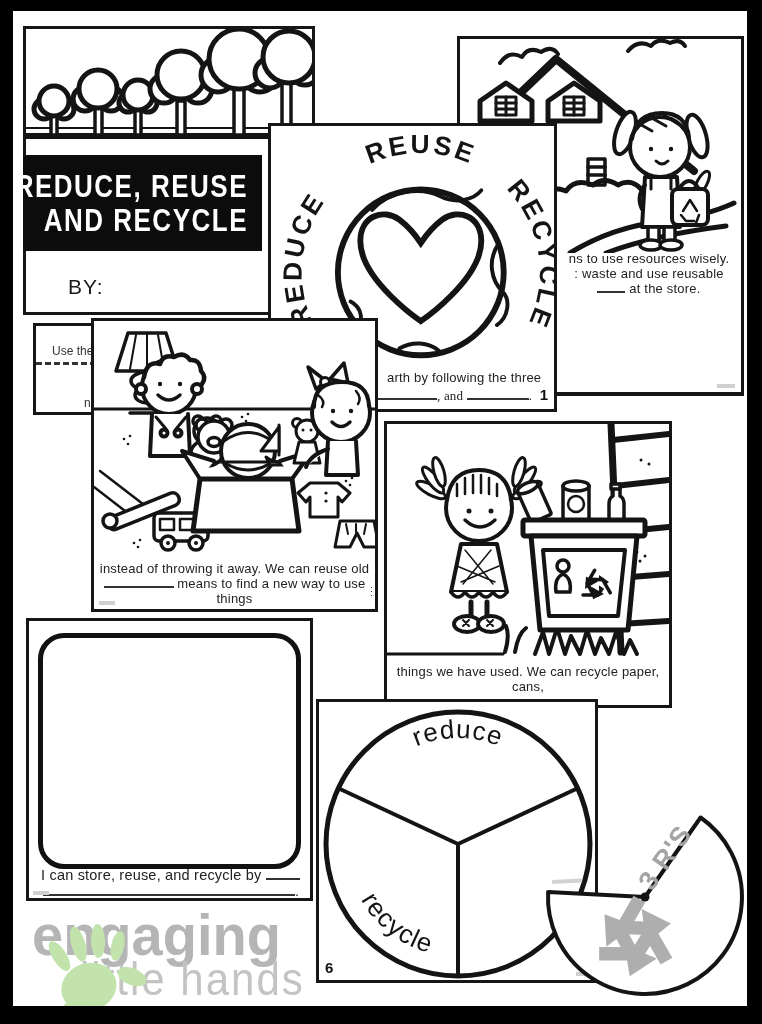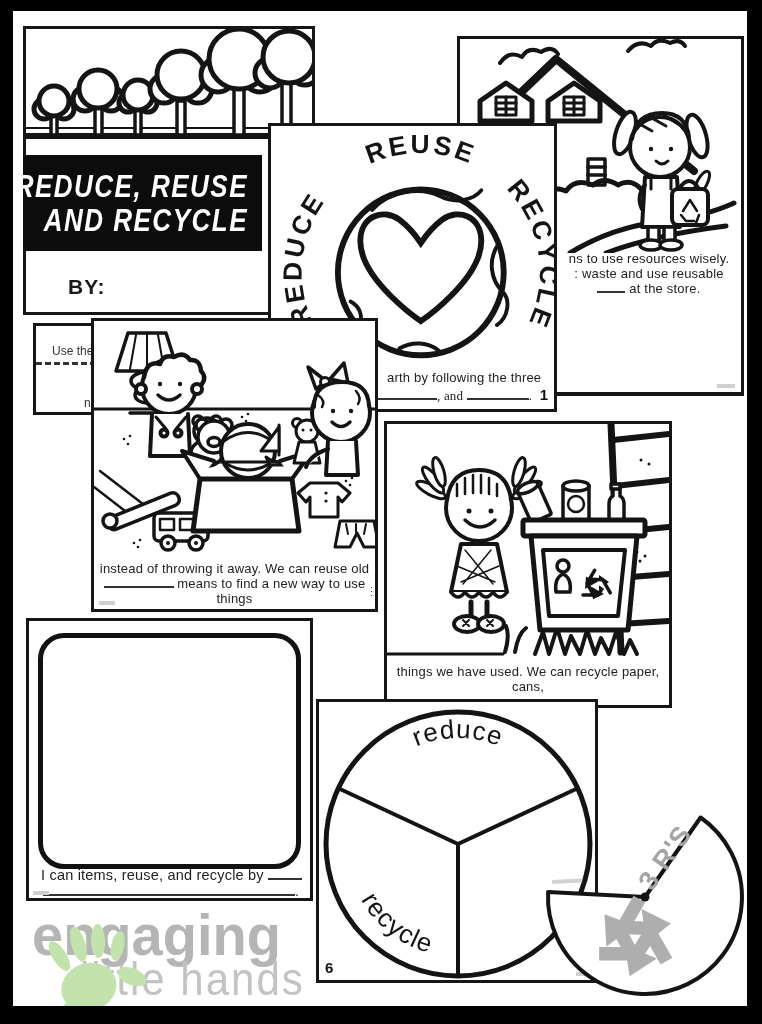--- a/index.html
+++ b/index.html
@@ -10,21 +10,21 @@
          border-right:15px solid #000;border-bottom:18px solid #000;}
   .page{position:absolute;background:#fff;border:3px solid #161616;box-sizing:border-box;}
   .wtext{font-size:13px;line-height:15px;letter-spacing:.2px;color:#222;text-align:center;}
   .blank{display:inline-block;border-bottom:2px solid #333;height:10px;vertical-align:baseline;}
   svg{display:block;}
   svg text{font-family:"Liberation Sans",sans-serif;}
   .pagenum{position:absolute;font-weight:bold;font-size:15px;color:#111;}
   .watermark{position:absolute;background:#cfcfcf;}
   .title-banner{position:absolute;left:-3px;top:126px;width:239px;height:96px;background:#0c0c0c;
     color:#fff;display:flex;flex-direction:column;justify-content:center;align-items:flex-end;
-    padding-right:14px;box-sizing:border-box;font-style:italic;}
+    padding-right:14px;box-sizing:border-box;}
   .title-line{font-weight:bold;font-size:26px;letter-spacing:1.5px;transform:scaleY(1.22);line-height:34px;white-space:nowrap;}
   .logo-word1{position:absolute;left:12px;top:0;font-weight:bold;font-size:56px;letter-spacing:0;
     color:#b5b5b5;transform:scaleY(1.02);}
   .logo-word2{position:absolute;left:60px;top:52px;font-size:42px;letter-spacing:2px;color:#c3c3c3;
     transform:scaleY(1.12);}
 </style>
 </head>
 <body>
 
 <div id="stage">
@@ -59,21 +59,21 @@
           <circle cx="213" cy="30" r="30"></circle>
         <circle cx="244" cy="44" r="15"></circle>
           <circle cx="279" cy="42" r="14"></circle>
           <circle cx="263" cy="28" r="26"></circle>
       </g>
     </svg>
     <div class="title-banner">
       <div class="title-line">REDUCE, REUSE</div>
       <div class="title-line">AND RECYCLE</div>
     </div>
-    <div style="position:absolute;left:42px;top:246px;font-weight:bold;font-size:21px;letter-spacing:1px;">BY:</div>
+    <div style="position:absolute;left:42px;top:246px;font-weight:normal;font-size:21px;letter-spacing:1px;">BY:</div>
   </div>
 
   <div class="page" style="left:457px;top:36px;width:287px;height:360px;border-bottom-width:4px;z-index:2;">
     <svg width="281" height="214" viewBox="0 0 281 214" fill="none" stroke="#141414" stroke-linecap="round" stroke-linejoin="round">
       <path d="M40,24 q 9,-13 22,-6 q 6,-11 19,-5 q 11,-7 17,2" stroke-width="4"></path>
       <path d="M168,12 q 10,-12 23,-5 q 7,-9 19,-3 q 10,-5 15,3" stroke-width="4"></path>
       <path d="M6,106 L96,20 L234,132" stroke-width="8"></path>
       <path d="M0,119 L12,107" stroke-width="5"></path>
       <g stroke-width="5" fill="#fff">
         <path d="M20,82 L20,62 L46,44 L72,62 L72,82 Z"></path>
@@ -387,21 +387,21 @@
         <text><textPath href="#gArcLL" startOffset="50%" text-anchor="middle">recycle</textPath></text>
       </g>
     </svg>
     <div class="pagenum" style="left:6px;bottom:4px;">6</div>
     <div class="watermark" style="right:5px;bottom:4px;width:14px;height:4px;"></div>
   </div>
 
   <div class="page" style="left:26px;top:618px;width:287px;height:283px;z-index:8;">
     <div style="position:absolute;left:9px;top:12px;right:9px;height:226px;border:5px solid #111;border-radius:26px;"></div>
     <div style="position:absolute;left:12px;top:246px;font-size:14.5px;letter-spacing:.2px;color:#222;">
-      <span>I can items, reuse, and recycle by</span>
+      <span>I can store, reuse, and recycle by</span>
       <span class="blank" style="width:34px;"></span>
     </div>
     <div style="position:absolute;left:14px;top:262px;right:10px;font-size:14.5px;color:#222;">
       <span class="blank" style="width:252px;"></span><span>.</span>
     </div>
     <div class="watermark" style="left:4px;bottom:3px;width:16px;height:4px;"></div>
   </div>
 
   <svg width="216" height="210" viewBox="0 0 216 210" style="position:absolute;left:538px;top:798px;z-index:9;" fill="none" stroke="#141414" stroke-linejoin="round">
     <path d="M 107,99 L 162.6,19.5 A 97,97 0 1 1 10.1,93.9 Z" stroke-width="4" fill="#fff"></path>

